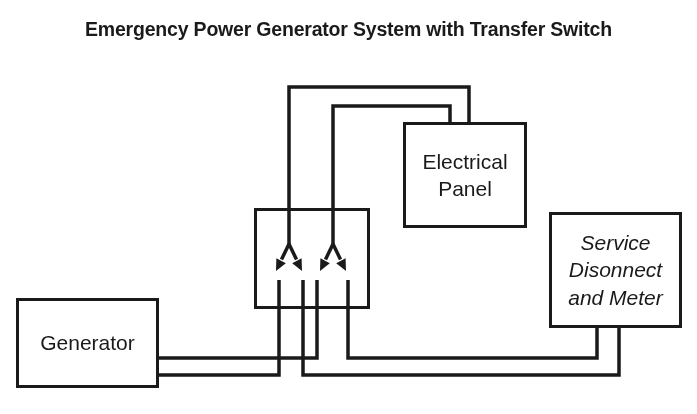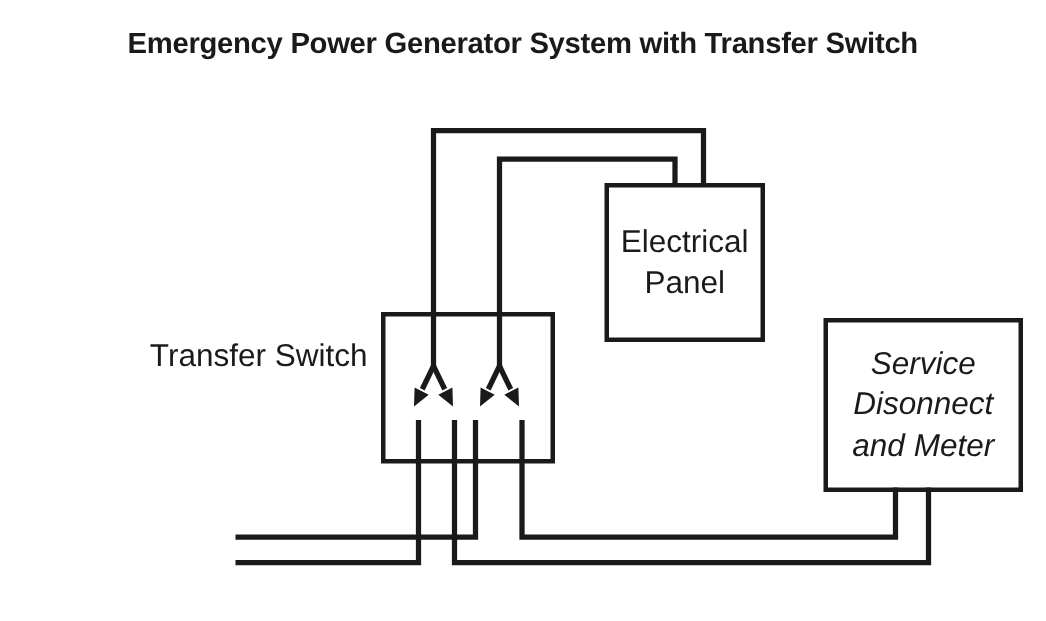--- a/index.html
+++ b/index.html
@@ -35,21 +35,21 @@
     display: flex;
     align-items: center;
     justify-content: center;
     text-align: center;
     font-size: 21px;
     line-height: 1.3;
     color: var(--line, #1a1a1a);
   }
   .node-generator        { left: 16px;  top: 298px; width: 143px; height: 90px; }
   .node-transfer-switch  { left: 254px; top: 208px; width: 116px; height: 101px; }
-  .node-electrical-panel { left: 403px; top: 122px; width: 107px; height: 106px; }
+  .node-electrical-panel { left: 403px; top: 122px; width: 124px; height: 106px; }
   .node-service          { left: 549px; top: 212px; width: 133px; height: 116px; padding: 0 2px; font-style: italic; }
   .floating-label {
     position: absolute;
     left: 50px; top: 226px; width: 195px;
     text-align: right;
     font-size: 21px;
     color: var(--line, #1a1a1a);
   }
   .wiring-layer {
     position: absolute;
@@ -69,32 +69,34 @@
     stroke: none;
   }
 </style>
 </head>
 <body>
 
 <div class="canvas">
 
   <div class="diagram-title">Emergency Power Generator System with Transfer Switch</div>
 
+  <div class="node node-generator">
+    <span>Generator</span>
+  </div>
 
   <div class="node node-transfer-switch"></div>
 
   <div class="node node-electrical-panel">
     <span>Electrical Panel</span>
   </div>
 
   <div class="node node-service">
     <span>Service Disonnect and Meter</span>
   </div>
 
-  <div class="floating-label">Transfer Switch</div>
 
   <svg class="wiring-layer" viewBox="0 0 697 414" xmlns="http://www.w3.org/2000/svg">
 
     <path class="wire" d="M 289 245 V 87 H 469 V 124"></path>
     <path class="wire" d="M 333 245 V 106 H 450 V 124"></path>
 
     <path class="wire" d="M 289 244 L 281.5 259.5"></path>
     <path class="wire" d="M 289 244 L 296.5 259.5"></path>
     <path class="wire" d="M 333 244 L 325.5 259.5"></path>
     <path class="wire" d="M 333 244 L 340.5 259.5"></path>

